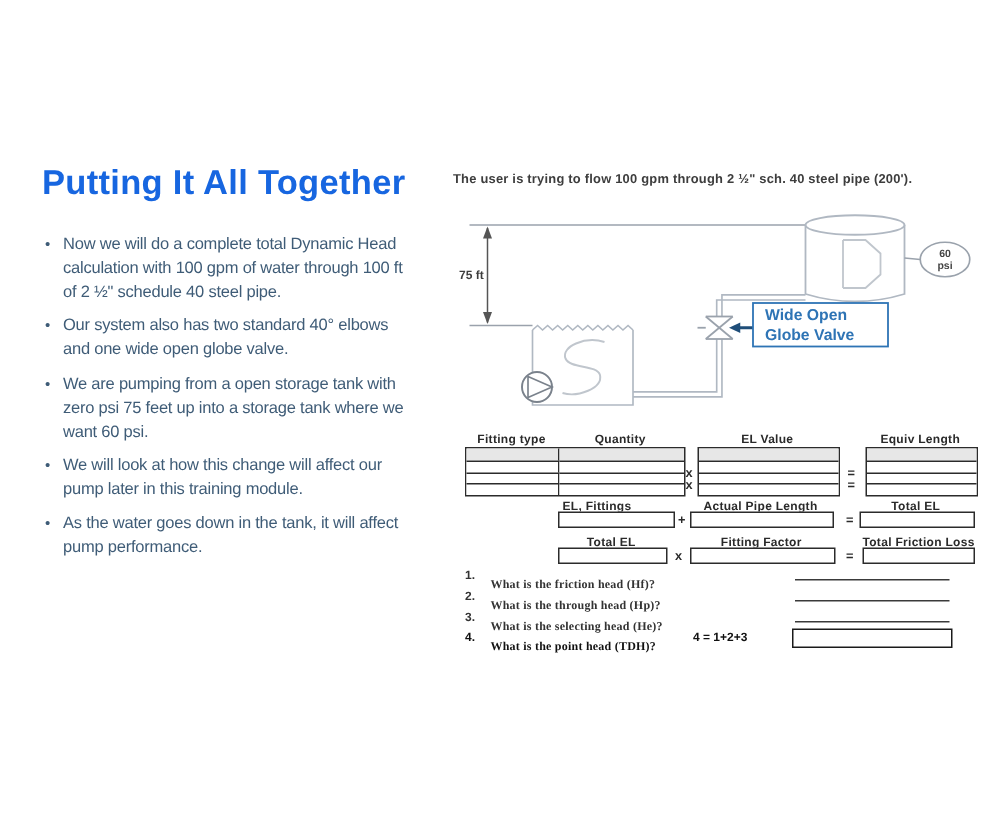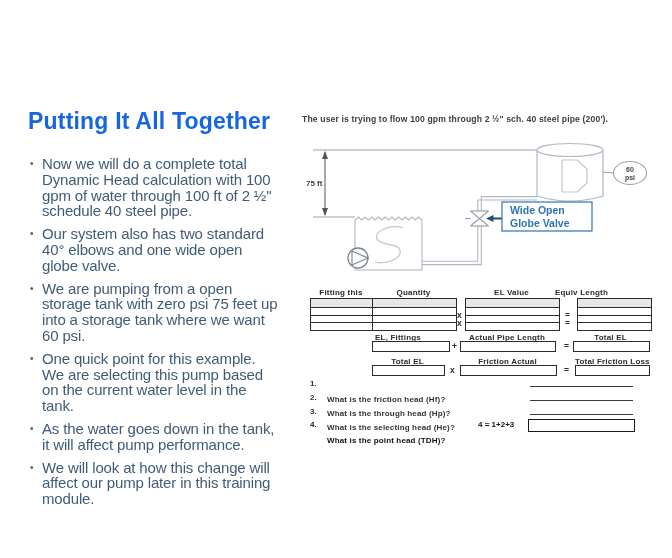--- a/index.html
+++ b/index.html
@@ -6,21 +6,21 @@
   .slide{
     position:relative;width:672px;height:558px;background:#ffffff;overflow:hidden;
     font-family:"Liberation Sans",sans-serif;
   }
   .title{
     position:absolute;left:28px;top:108px;margin:0;
     font-size:23px;font-weight:800;letter-spacing:.2px;color:#1766e0;
   }
   .bullets{
     position:absolute;left:30px;top:156px;width:248px;margin:0;padding:0;list-style:none;
-    color:#3f5c77;font-size:15px;line-height:15.8px;letter-spacing:-.15px;
+    color:#3f5c77;font-size:11px;line-height:15.8px;letter-spacing:-.15px;
   }
   .bullet{display:flex;margin:0 0 7px 0;}
   .bullet::before{content:"•";flex:0 0 12px;color:#3f5c77;font-size:10px;line-height:15.8px;}
   .caption{
     position:absolute;left:302px;top:114px;width:362px;
     font-size:8.6px;font-weight:700;letter-spacing:.15px;color:#3d3d3d;
   }
   .schematic{position:absolute;left:300px;top:132px;width:360px;height:156px;}
   .schematic text{font-family:"Liberation Sans",sans-serif;}
 
@@ -34,50 +34,47 @@
   .t-fittings{grid-template-columns:62px 1fr;grid-template-rows:repeat(4,1fr);}
   .t-single{grid-template-columns:1fr;grid-template-rows:repeat(4,1fr);}
   .cell{background:#fff;}
   .cell.bT{border-top:1px solid #2b2b2b;}
   .cell.divR{border-right:1px solid #2b2b2b;}
   .cell.shade{background:#e7e7e7;}
 
   .q-row{position:absolute;left:310px;width:230px;height:11px;font-size:8px;font-weight:600;color:#333;}
   .q-row.bold{font-weight:800;color:#111;}
   .q-num{position:absolute;left:0;top:0;}
-  .q-text{position:absolute;left:17px;top:16px;white-space:nowrap;letter-spacing:.15px;}
+  .q-text{position:absolute;left:17px;top:6px;white-space:nowrap;letter-spacing:.15px;font-family:Liberation Serif, serif;}
   .q-line{position:absolute;left:530px;width:103px;height:0;border-bottom:1.1px solid #3a3a3a;}
-  .q-formula{position:absolute;left:478px;font-size:8px;font-weight:800;color:#111;white-space:nowrap;}
+  .q-formula{position:absolute;left:462px;font-size:8px;font-weight:800;color:#111;white-space:nowrap;}
   .q-answer-box{position:absolute;left:528px;top:419px;width:105px;height:11px;border:1.5px solid #1a1a1a;background:#fff;}
 </style>
 </head>
 <body>
 
 <div class="slide">
 
   <h1 class="title">Putting It All Together</h1>
 
   <ul class="bullets">
     <li class="bullet">
         <span>Now we will do a complete total Dynamic Head calculation with 100 gpm of water through 100 ft of 2 ½" schedule 40 steel pipe.</span>
       </li>
     <li class="bullet">
         <span>Our system also has two standard 40° elbows and one wide open globe valve.</span>
       </li>
     <li class="bullet">
         <span>We are pumping from a open storage tank with zero psi 75 feet up into a storage tank where we want 60 psi.</span>
       </li>
     <li class="bullet">
-        <span>One quick point for this example. We are selecting this pump based on the current water level in the tank.</span>
+        <span>We will look at how this change will affect our pump later in this training module.</span>
       </li>
     <li class="bullet">
         <span>As the water goes down in the tank, it will affect pump performance.</span>
-      </li>
-    <li class="bullet">
-        <span>We will look at how this change will affect our pump later in this training module.</span>
       </li>
   </ul>
 
   <div class="caption">The user is trying to flow 100 gpm through 2 ½" sch. 40 steel pipe (200').</div>
 
   <svg class="schematic" viewBox="0 0 360 156" xmlns="http://www.w3.org/2000/svg">
 
     <g stroke="#555555" stroke-width="1" fill="none">
       <line x1="13" y1="18" x2="237" y2="18" stroke="#9aa2ac"></line>
       <line x1="13" y1="85" x2="55" y2="85" stroke="#9aa2ac"></line>
@@ -128,24 +125,24 @@
 
     <g>
       <line x1="202" y1="86.5" x2="190" y2="86.5" stroke="#1f4e79" stroke-width="2"></line>
       <polygon points="186,86.5 193.5,83 193.5,90" fill="#1f4e79"></polygon>
       <rect x="202" y="70" width="90" height="29" fill="#ffffff" stroke="#2e74b5" stroke-width="1.2"></rect>
       <text x="210" y="81.5" font-size="10.5" font-weight="600" fill="#2e74b5">Wide Open</text>
       <text x="210" y="94.5" font-size="10.5" font-weight="600" fill="#2e74b5">Globe Valve</text>
     </g>
   </svg>
 
-  <div class="ws-label" style="left:310px;top:288px;width:62px;">Fitting this</div>
+  <div class="ws-label" style="left:310px;top:288px;width:62px;">Fitting type</div>
   <div class="ws-label" style="left:372px;top:288px;width:83px;text-align:center;">Quantity</div>
   <div class="ws-label" style="left:465px;top:288px;width:93px;">EL Value</div>
-  <div class="ws-label" style="left:545px;top:288px;width:73px;">Equiv Length</div>
+  <div class="ws-label" style="left:577px;top:288px;width:73px;">Equiv Length</div>
 
   <div class="ws-table t-fittings" style="left:310px;top:298px;width:145px;height:31px;">
     <div class="cell divR shade"></div>
       <div class="cell shade"></div>
     <div class="cell divR bT"></div>
       <div class="cell bT"></div>
     <div class="cell divR bT"></div>
       <div class="cell bT"></div>
     <div class="cell divR bT"></div>
       <div class="cell bT"></div>
@@ -171,21 +168,21 @@
   <div class="ws-label" style="left:360px;top:333px;width:76px;">EL, Fittings</div>
   <div class="ws-label" style="left:460px;top:333px;width:94px;">Actual Pipe Length</div>
   <div class="ws-label" style="left:573px;top:333px;width:75px;">Total EL</div>
   <div class="ws-box" style="left:372px;top:341px;width:76px;height:9px;"></div>
   <span class="ws-op" style="left:452px;top:342px;">+</span>
   <div class="ws-box" style="left:460px;top:341px;width:94px;height:9px;"></div>
   <span class="ws-op" style="left:564px;top:342px;">=</span>
   <div class="ws-box" style="left:573px;top:341px;width:75px;height:9px;"></div>
 
   <div class="ws-label" style="left:372px;top:357px;width:71px;">Total EL</div>
-  <div class="ws-label" style="left:460px;top:357px;width:95px;">Friction Actual</div>
+  <div class="ws-label" style="left:460px;top:357px;width:95px;">Fitting Factor</div>
   <div class="ws-label" style="left:575px;top:357px;width:73px;">Total Friction Loss</div>
   <div class="ws-box" style="left:372px;top:365px;width:71px;height:9px;"></div>
   <span class="ws-op" style="left:450px;top:366px;">x</span>
   <div class="ws-box" style="left:460px;top:365px;width:95px;height:9px;"></div>
   <span class="ws-op" style="left:564px;top:366px;">=</span>
   <div class="ws-box" style="left:575px;top:365px;width:73px;height:9px;"></div>
 
   <div class="q-row" style="top:379px;">
     <span class="q-num">1.</span>
     <span class="q-text">What is the friction head (Hf)?</span>

